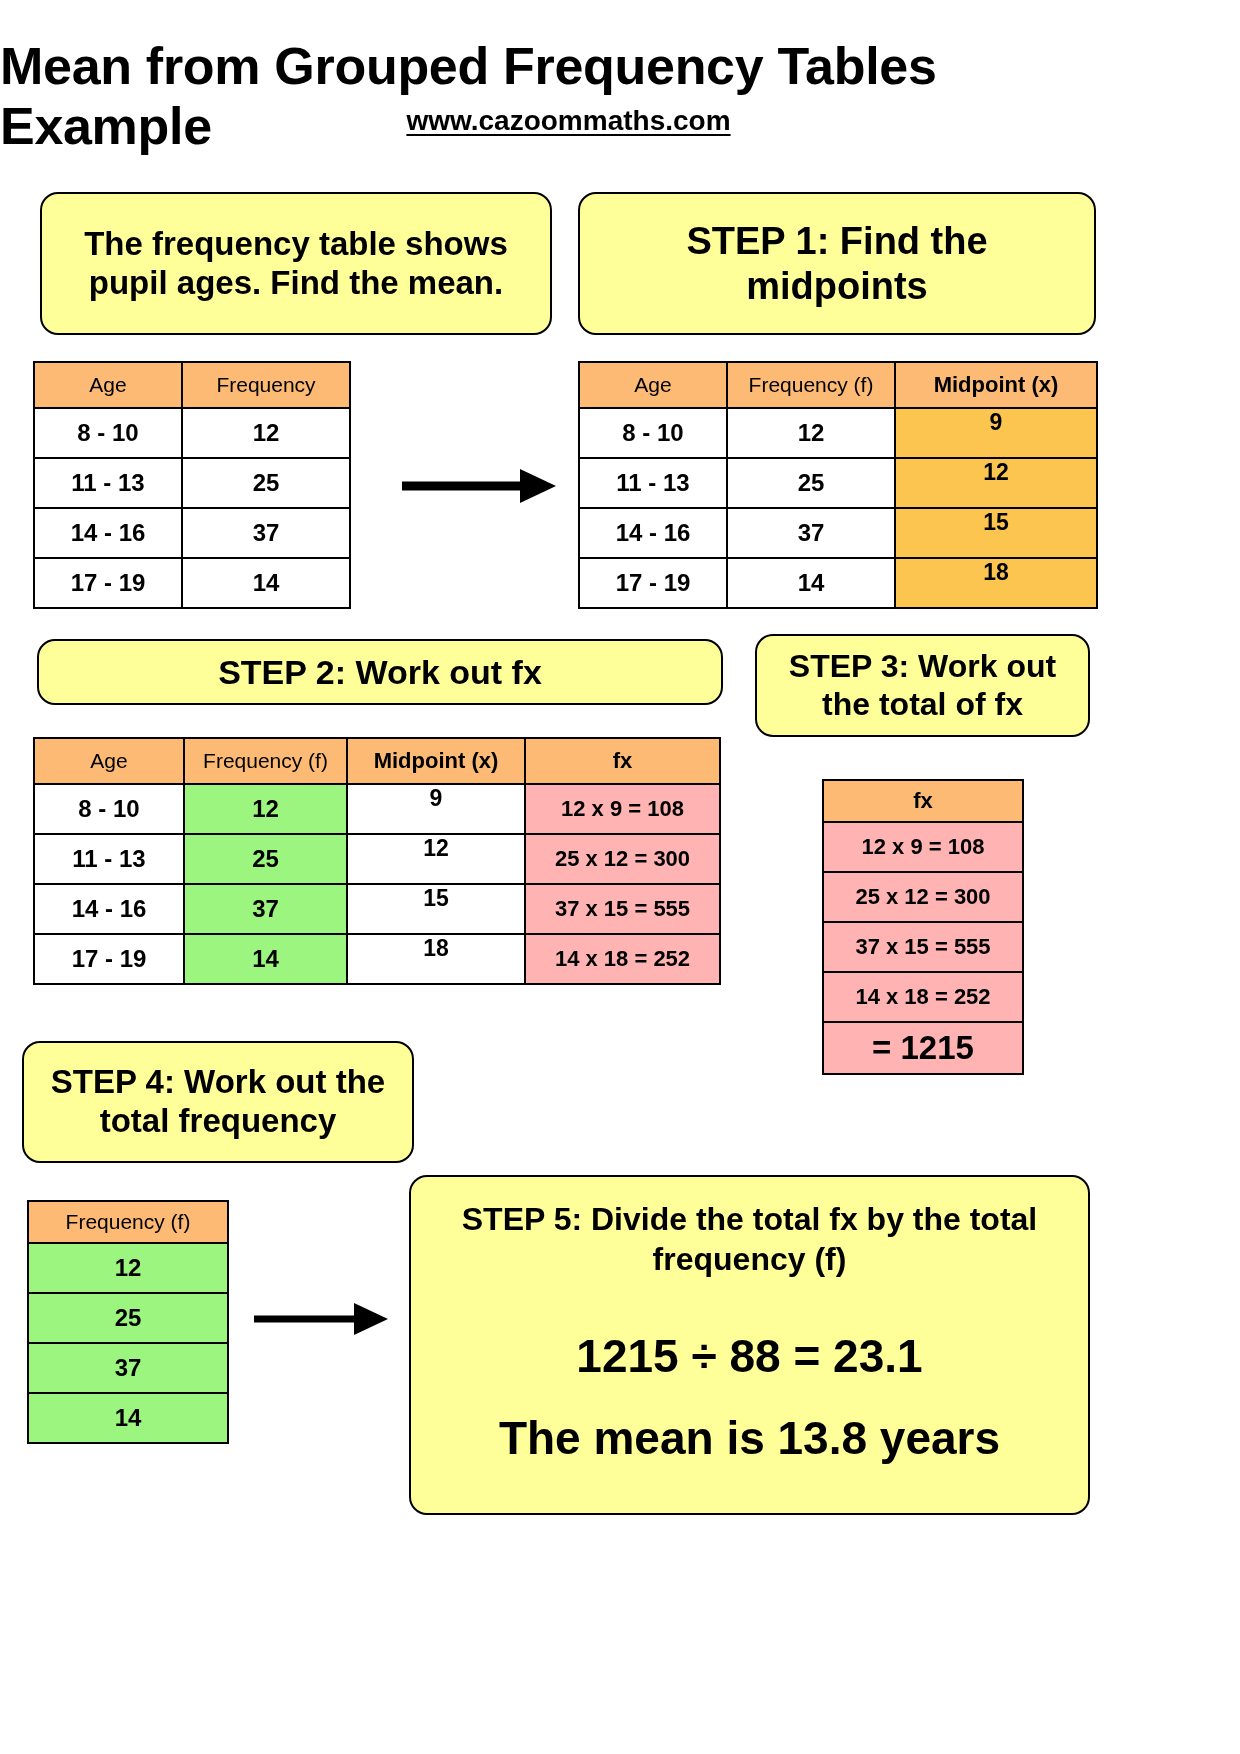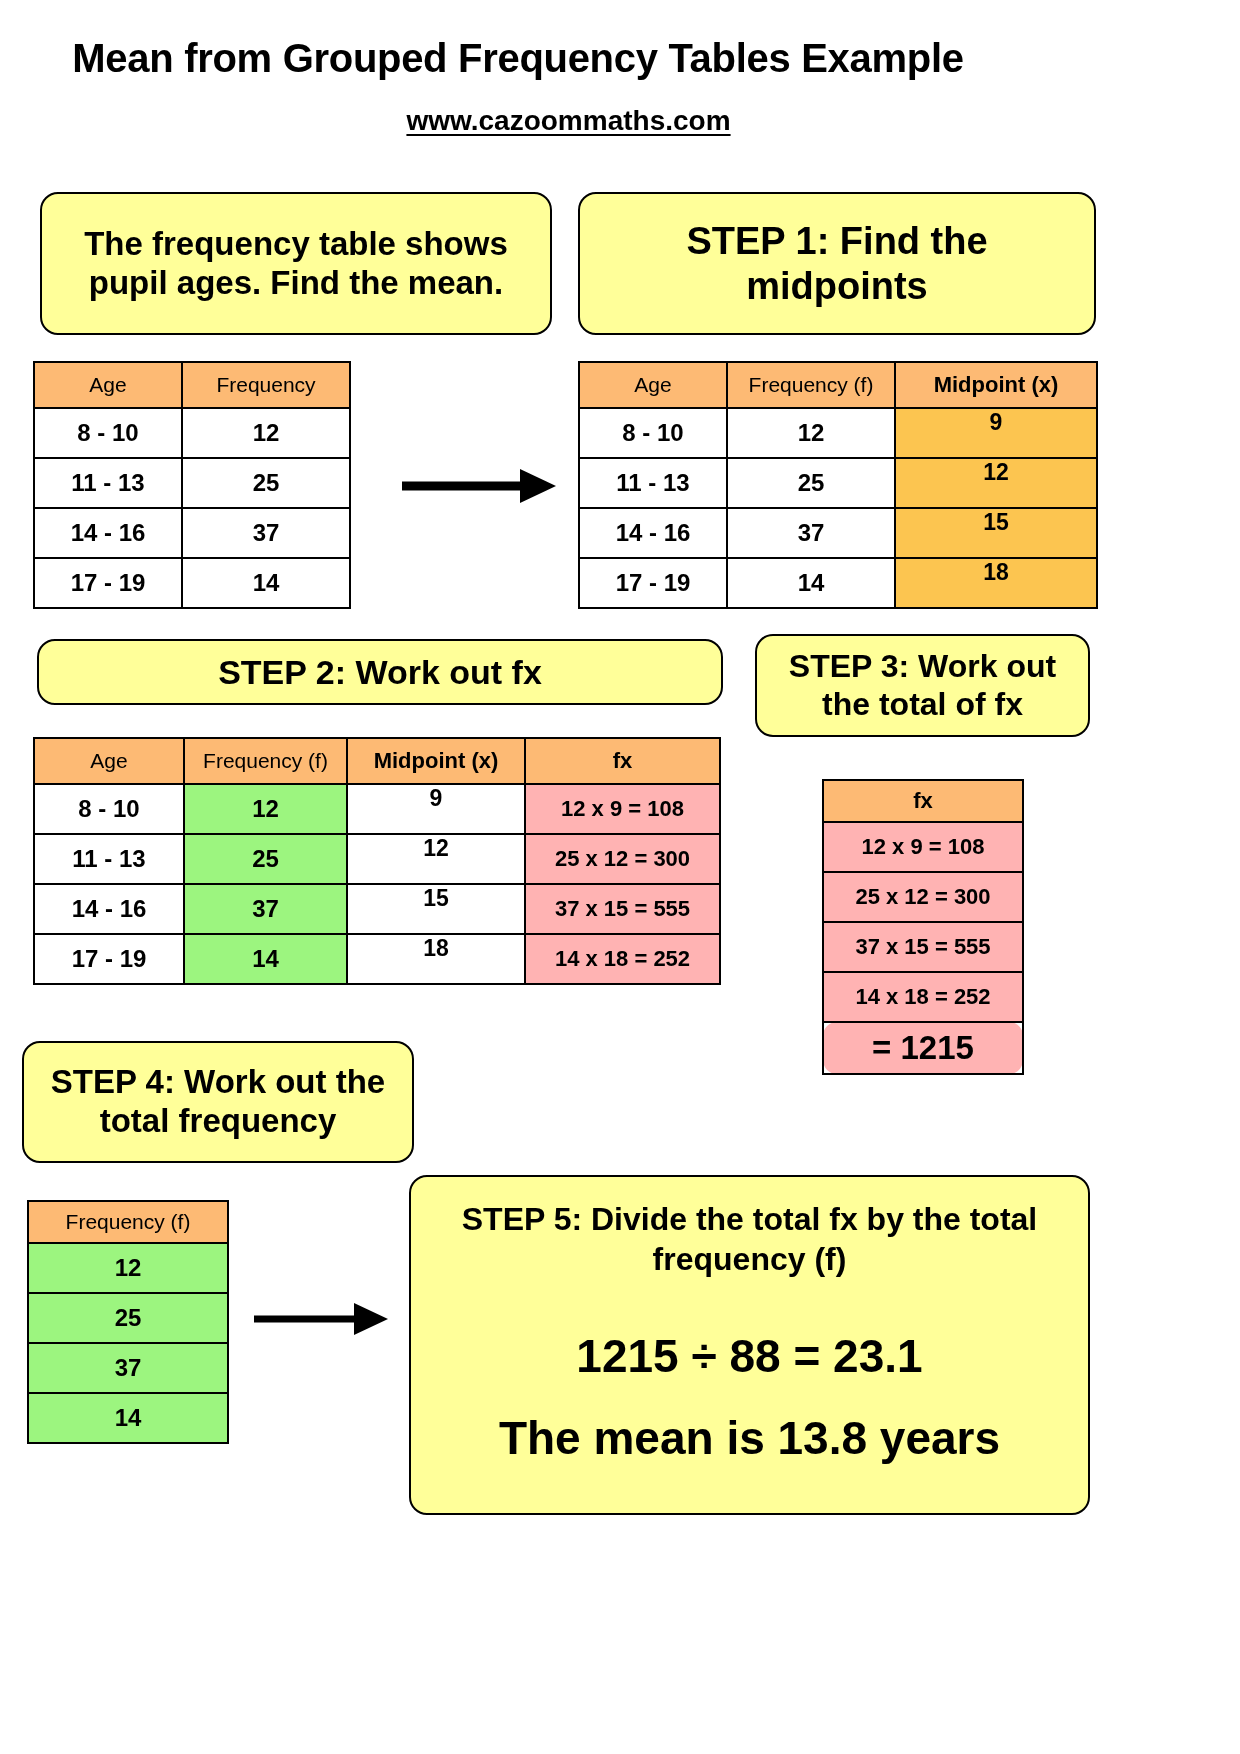--- a/index.html
+++ b/index.html
@@ -15,22 +15,22 @@
     color: #000000;
     overflow: hidden;
   }
 
   
   #page-title {
     position: absolute;
     top: 36px;
     left: 0;
     width: 1036px;
-    text-align: center;
-    font-size: 40px;
+    text-align: left;
+    font-size: 52px;
     font-weight: bold;
     letter-spacing: -0.3px;
   }
   #site-url {
     position: absolute;
     top: 105px;
     left: 0;
     width: 1137px;
     text-align: center;
     font-size: 28px;
@@ -220,21 +220,21 @@
   <tr>
     <td class="c-pink" style="height:50px; font-size:22px;">25 x 12 = 300</td>
   </tr>
   <tr>
     <td class="c-pink" style="height:50px; font-size:22px;">37 x 15 = 555</td>
   </tr>
   <tr>
     <td class="c-pink" style="height:50px; font-size:22px;">14 x 18 = 252</td>
   </tr>
   <tr>
-    <td class="c-pink" style="height:52px; font-size:33px;border-radius:14px;">= 1215</td>
+    <td class="c-pink" style="height:52px; font-size:33px;">= 1215</td>
   </tr>
 </tbody>
   </table>
 
 <div class="callout" style="left:22px; top:1041px; width:392px; height:122px; font-size:33px;">
   <span>STEP 4: Work out the total frequency</span>
 </div>
 
 <table class="tbl" style="left:27px; top:1200px; width:200px;">
   <tbody>

